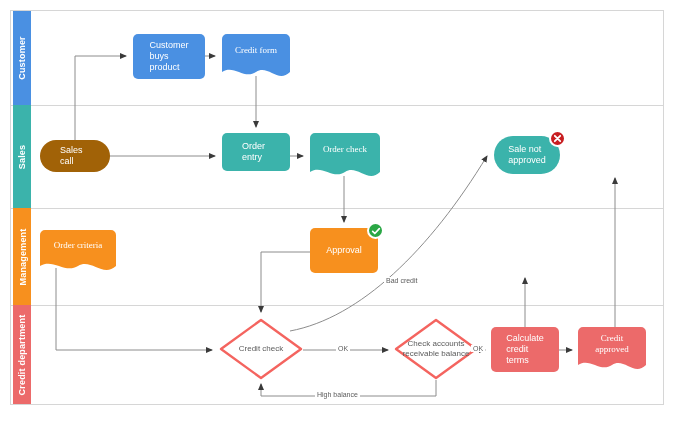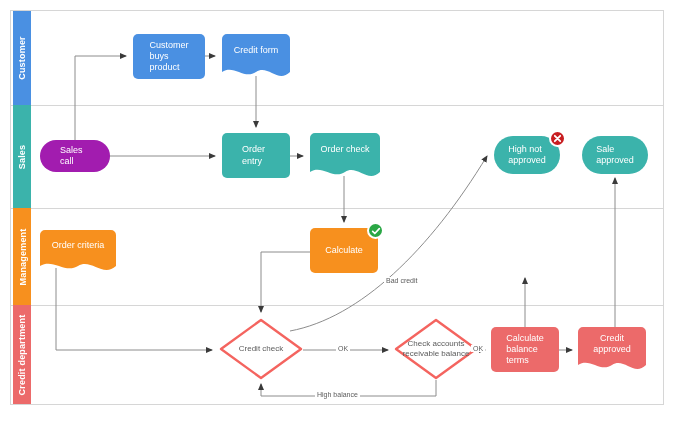--- a/index.html
+++ b/index.html
@@ -23,21 +23,21 @@
   svg.layer.under{z-index:1;}
 
   
   .node{position:absolute;z-index:2;box-sizing:border-box;display:flex;
         align-items:center;justify-content:center;text-align:left;
         color:#ffffff;font-size:9px;line-height:1.25;padding:2px 20px;}
   .node .lbl{display:block;}
 
   .rect{border-radius:5px;}
   .term{border-radius:999px;}
-  .doc-wrap{position:absolute;z-index:2;}
+  .doc-wrap{position:absolute;z-index:2;font-family:Liberation Serif, serif;}
   .doc-wrap svg{position:absolute;left:0;top:0;}
   .doc-wrap .doc-text{position:absolute;left:0;top:0;width:100%;display:flex;
       align-items:center;justify-content:center;text-align:center;color:#fff;
       font-size:9px;line-height:1.25;padding:0 5px;box-sizing:border-box;}
 
   .diamond{position:absolute;z-index:2;}
   .diamond svg{position:absolute;left:0;top:0;}
   .diamond .dtext{position:absolute;left:0;top:0;width:100%;height:100%;
       display:flex;align-items:center;justify-content:center;text-align:center;
       color:#5b5b5b;font-size:8px;line-height:1.2;}
@@ -122,63 +122,60 @@
   <div class="doc-wrap" style="left:222px;top:34px;width:68px;height:46px">
     <svg width="68" height="46" viewBox="0 0 68 46">
       <path d="M0,5 a5,5 0 0 1 5,-5 L63,0 a5,5 0 0 1 5,5 L68,38
                C56,50 46,30 34,38 C22,46 12,30 0,38 Z" fill="#4a90e2"></path>
     </svg>
     <div class="doc-text" style="height:34px">
       <span>Credit form</span>
     </div>
   </div>
 
-  <div class="node term" style="left:40px;top:140px;width:70px;height:32px;background:#a21caf">
+  <div class="node term" style="left:40px;top:140px;width:70px;height:32px;background:#a16207">
     <span class="lbl">Sales call</span>
   </div>
 
-  <div class="node rect" style="left:222px;top:133px;width:68px;height:45px;background:#3bb3ab">
+  <div class="node rect" style="left:222px;top:133px;width:68px;height:38px;background:#3bb3ab">
     <span class="lbl">Order entry</span>
   </div>
 
   <div class="doc-wrap" style="left:310px;top:133px;width:70px;height:47px">
     <svg width="70" height="47" viewBox="0 0 70 47">
       <path d="M0,5 a5,5 0 0 1 5,-5 L65,0 a5,5 0 0 1 5,5 L70,39
                C58,51 47,31 35,39 C23,47 12,31 0,39 Z" fill="#3bb3ab"></path>
     </svg>
     <div class="doc-text" style="height:34px">
       <span>Order check</span>
     </div>
   </div>
 
   <div class="node term" style="left:494px;top:136px;width:66px;height:38px;background:#3bb3ab">
-    <span class="lbl">High not approved</span>
+    <span class="lbl">Sale not approved</span>
   </div>
   <div class="badge" style="left:549px;top:130px;background:#c81e21">
     <svg width="9" height="9" viewBox="0 0 10 10">
       <path d="M2,2 L8,8 M8,2 L2,8" stroke="#fff" stroke-width="2" stroke-linecap="round" fill="none"></path>
     </svg>
   </div>
 
-  <div class="node term" style="left:582px;top:136px;width:66px;height:38px;background:#3bb3ab">
-    <span class="lbl">Sale approved</span>
-  </div>
 
   <div class="doc-wrap" style="left:40px;top:230px;width:76px;height:44px">
     <svg width="76" height="44" viewBox="0 0 76 44">
       <path d="M0,5 a5,5 0 0 1 5,-5 L71,0 a5,5 0 0 1 5,5 L76,36
                C63,48 51,28 38,36 C25,44 13,28 0,36 Z" fill="#f7901e"></path>
     </svg>
     <div class="doc-text" style="height:32px">
       <span>Order criteria</span>
     </div>
   </div>
 
   <div class="node rect" style="left:310px;top:228px;width:68px;height:45px;background:#f7901e">
-    <span class="lbl">Calculate</span>
+    <span class="lbl">Approval</span>
   </div>
   <div class="badge" style="left:367px;top:222px;background:#2aa745">
     <svg width="10" height="10" viewBox="0 0 12 12">
       <path d="M2,6.4 L4.6,9 L10,3.2" stroke="#fff" stroke-width="2" fill="none" stroke-linecap="round" stroke-linejoin="round"></path>
     </svg>
   </div>
 
 
   <div class="diamond" style="left:219px;top:318px;width:84px;height:62px">
     <svg width="84" height="62" viewBox="0 0 84 62">
@@ -192,21 +189,21 @@
   <div class="diamond" style="left:394px;top:318px;width:84px;height:62px">
     <svg width="84" height="62" viewBox="0 0 84 62">
       <path d="M42,2 L82,31 L42,60 L2,31 Z" fill="#ffffff" stroke="#f4645f" stroke-width="2.4" stroke-linejoin="round"></path>
     </svg>
     <div class="dtext">
       <span>Check accounts receivable balance</span>
     </div>
   </div>
 
   <div class="node rect" style="left:491px;top:327px;width:68px;height:45px;background:#ec6a6a">
-    <span class="lbl">Calculate balance terms</span>
+    <span class="lbl">Calculate credit terms</span>
   </div>
 
   <div class="doc-wrap" style="left:578px;top:327px;width:68px;height:46px">
     <svg width="68" height="46" viewBox="0 0 68 46">
       <path d="M0,5 a5,5 0 0 1 5,-5 L63,0 a5,5 0 0 1 5,5 L68,38
                C56,50 46,30 34,38 C22,46 12,30 0,38 Z" fill="#ec6a6a"></path>
     </svg>
     <div class="doc-text" style="height:34px">
       <span>Credit approved</span>
     </div>

